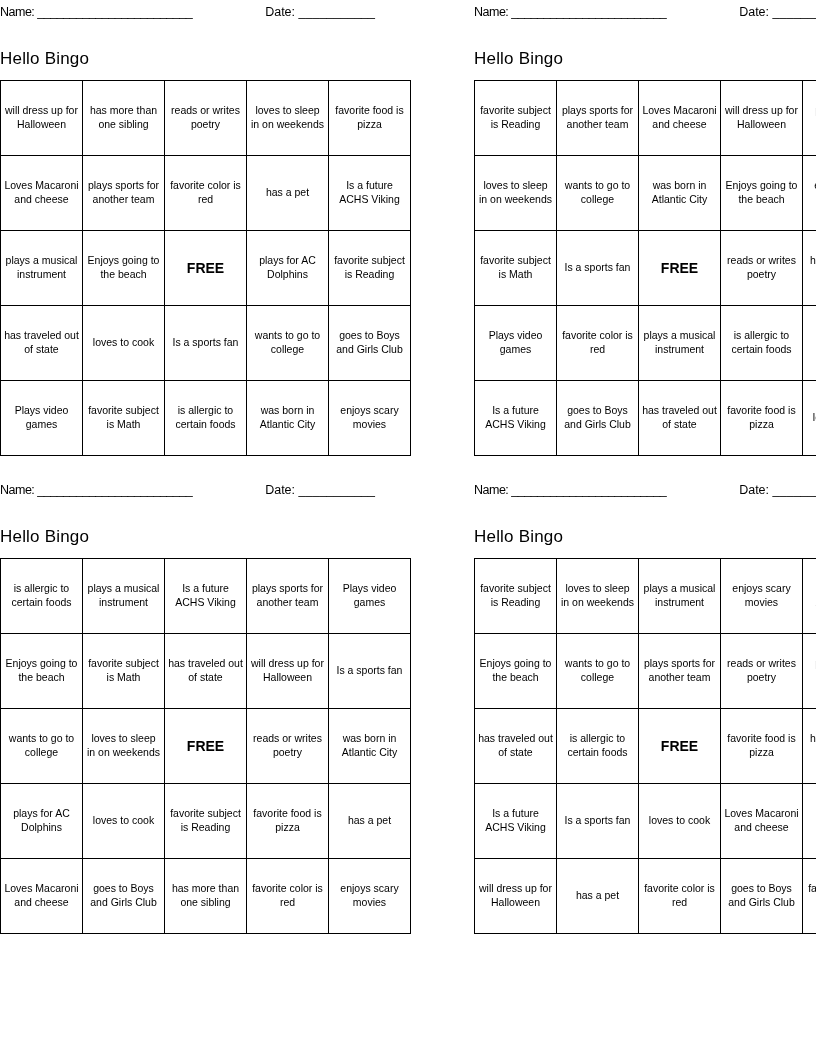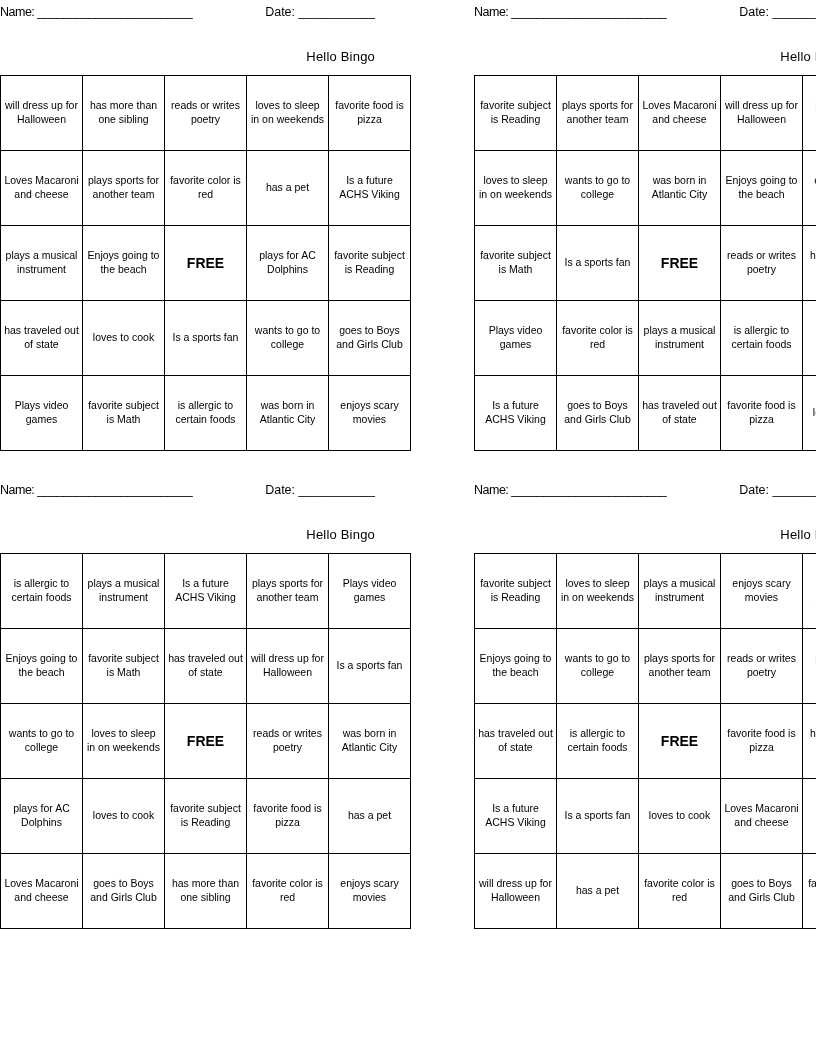--- a/index.html
+++ b/index.html
@@ -47,22 +47,22 @@
     padding-top: 5px;
     white-space: nowrap;
   }
   .namedate .nd-name,
   .namedate .nd-date {
     display: inline-block;
   }
   .nd-line-long { letter-spacing: -0.5px; }
 
   .bingo-title {
-    text-align: right;
-    font-size: 13px;
+    text-align: left;
+    font-size: 17px;
     font-weight: normal;
     margin: 30px 0 11px 0;
     letter-spacing: 0.2px;
   }
 
   table.bingo {
     border-collapse: collapse;
     table-layout: fixed;
     width: 375px;
   }

